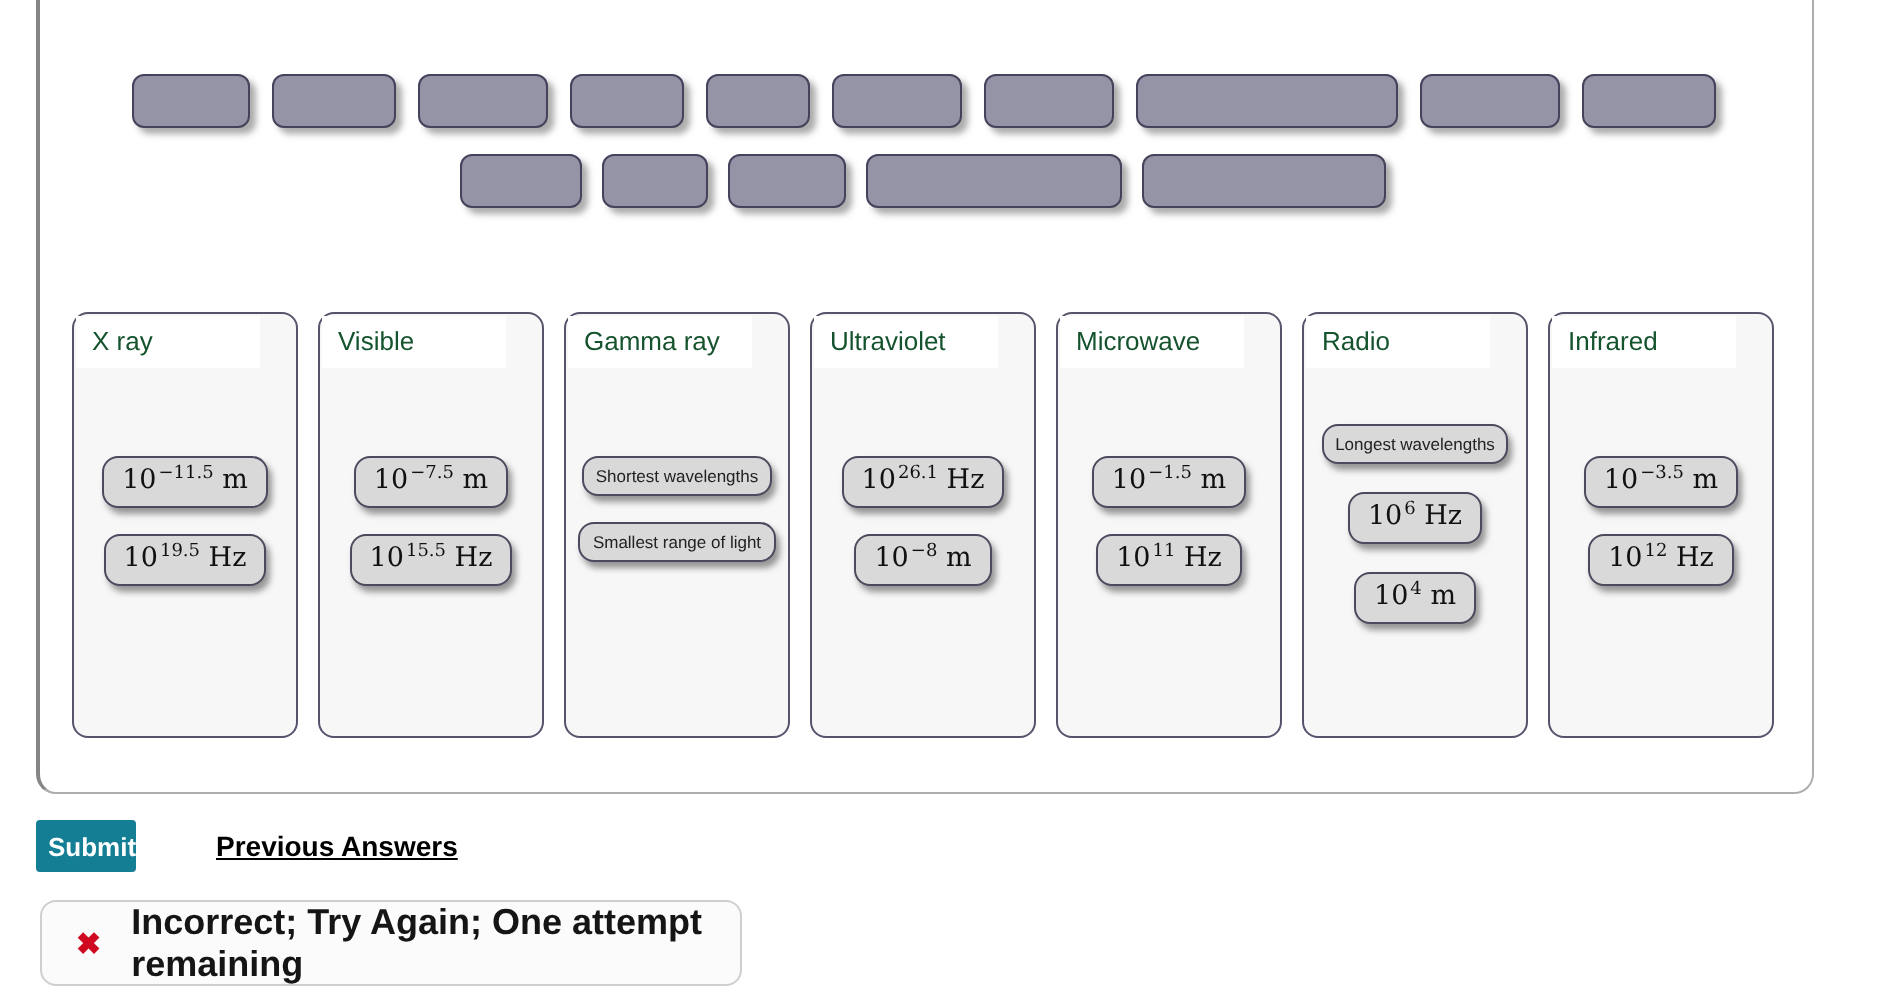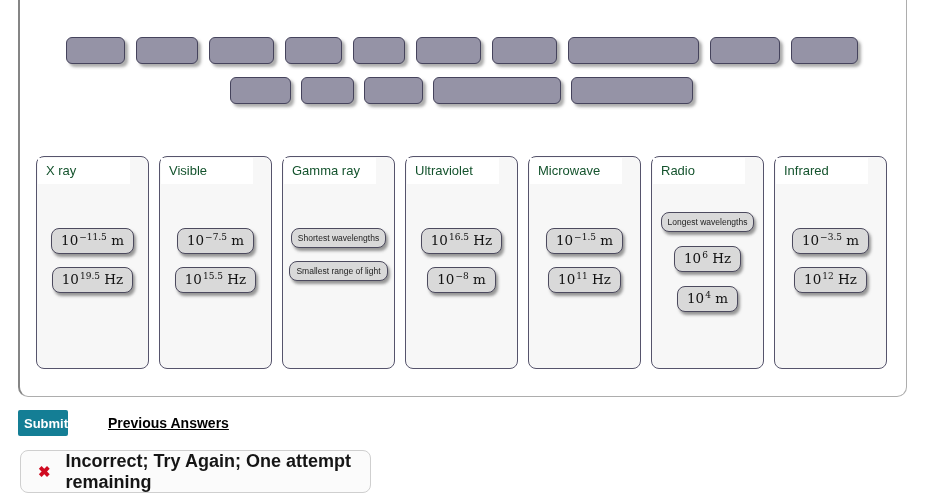--- a/index.html
+++ b/index.html
@@ -164,21 +164,21 @@
       <div class="bin">
         <div class="bin-label">Gamma ray</div>
         <div class="chips">
           <div class="chip text">Shortest wavelengths</div>
           <div class="chip text">Smallest range of light</div>
         </div>
       </div>
       <div class="bin">
         <div class="bin-label">Ultraviolet</div>
         <div class="chips">
-          <div class="chip math">10<sup>16.5</sup>&nbsp;Hz</div>
+          <div class="chip math">10<sup>26.1</sup>&nbsp;Hz</div>
           <div class="chip math">10<sup>−8</sup>&nbsp;m</div>
         </div>
       </div>
       <div class="bin">
         <div class="bin-label">Microwave</div>
         <div class="chips">
           <div class="chip math">10<sup>−1.5</sup>&nbsp;m</div>
           <div class="chip math">10<sup>11</sup>&nbsp;Hz</div>
         </div>
       </div>

